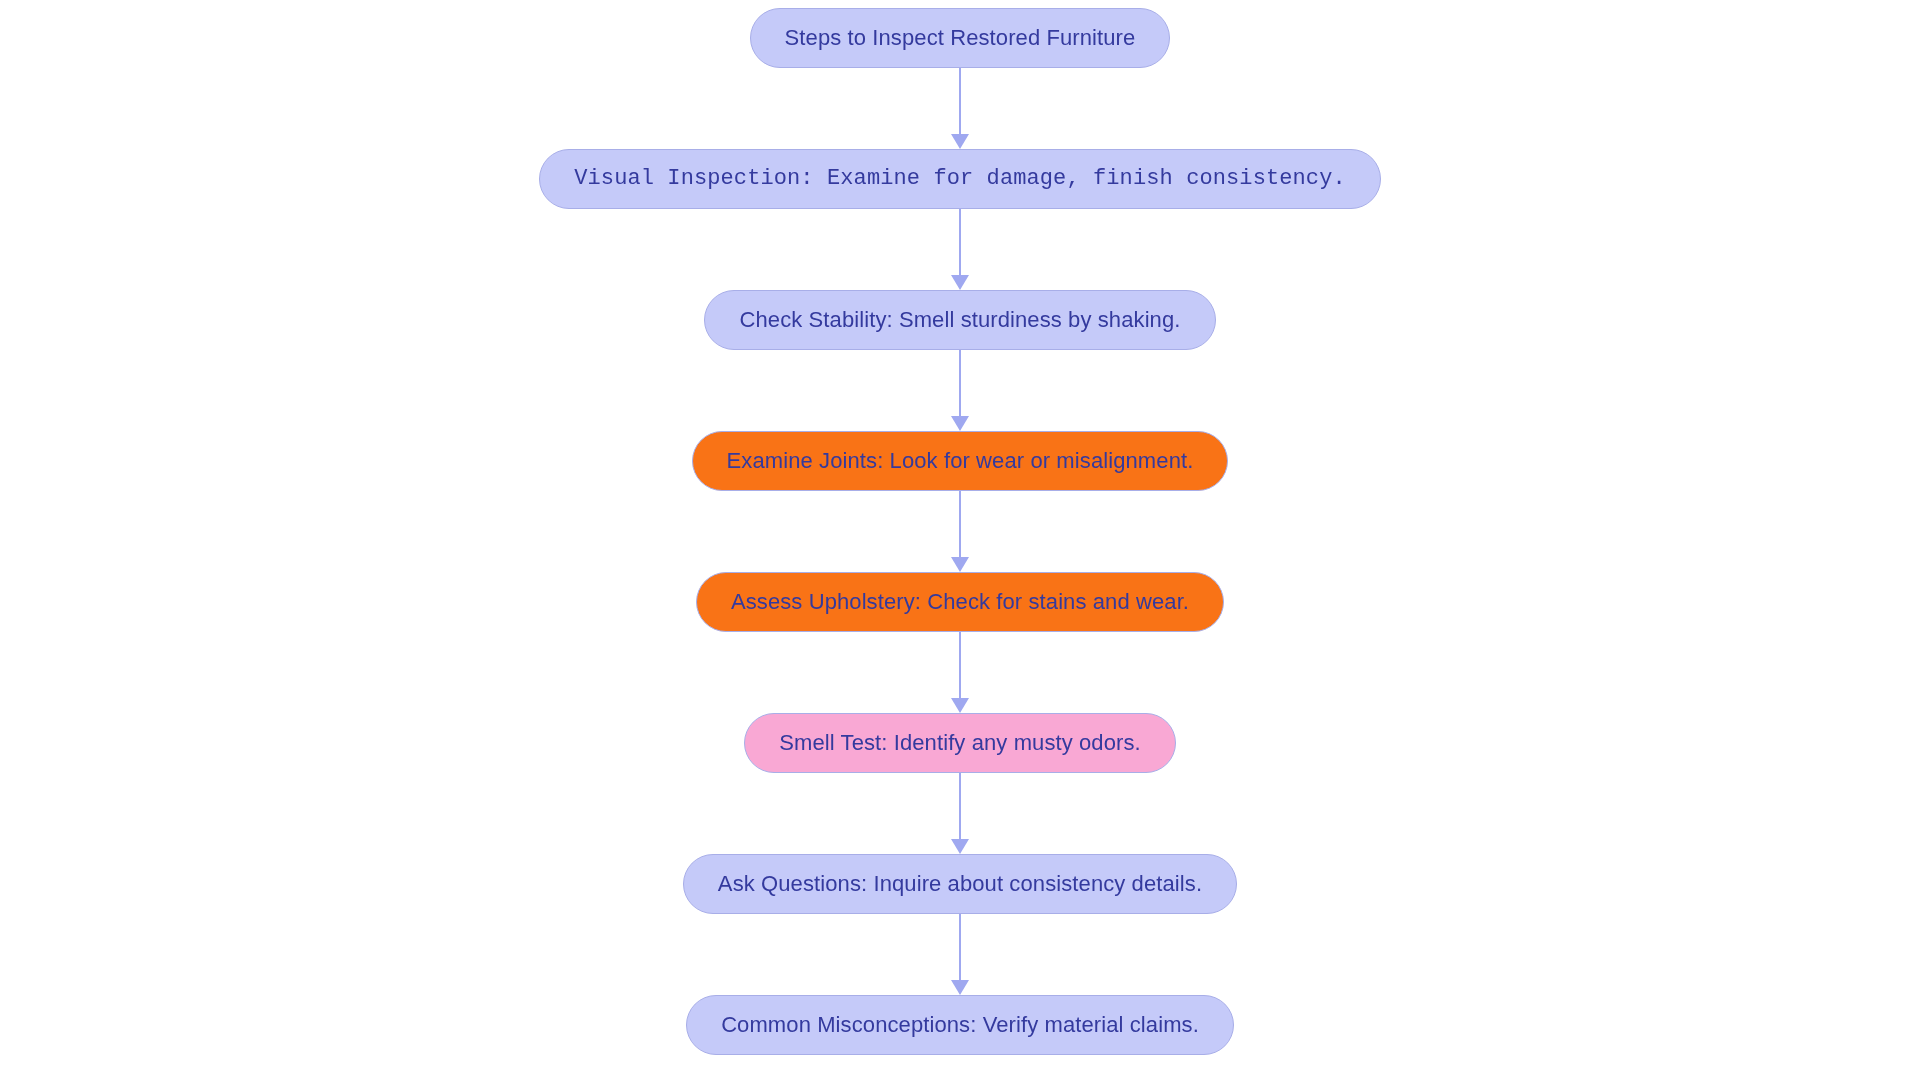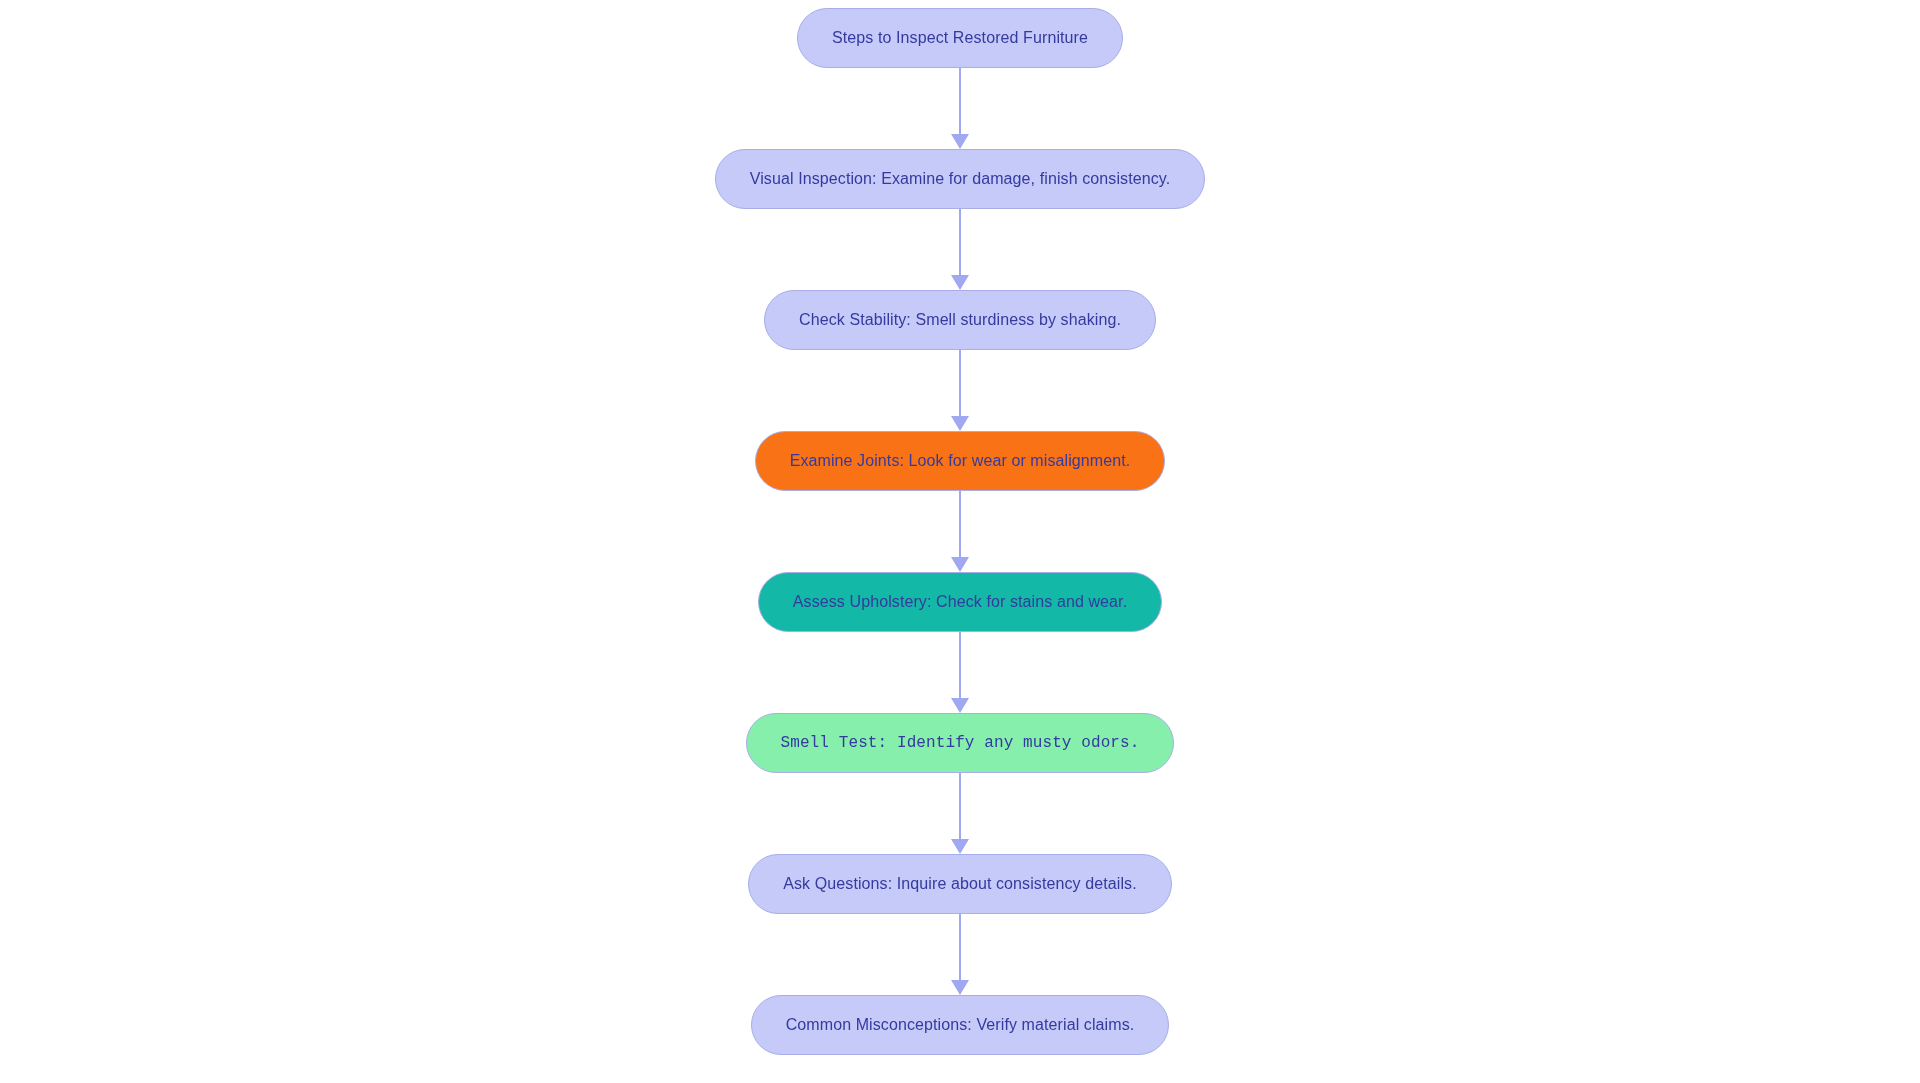--- a/index.html
+++ b/index.html
@@ -36,21 +36,21 @@
   .node {
     box-sizing: border-box;
     height: 60px;
     display: flex;
     align-items: center;
     justify-content: center;
     background: #c5caf9;
     border: 1px solid #a8aee8;
     border-radius: 30px;
     color: #343a9e;
-    font-size: 16px;
+    font-size: 22px;
     font-weight: 400;
     letter-spacing: 0.1px;
     white-space: nowrap;
     padding: 0 34px;
     font-family: "Liberation Sans", sans-serif;
   }
 
   .node-label {
     display: block;
     line-height: 1;
@@ -96,21 +96,21 @@
 
     <div class="node" style="background: rgb(197, 202, 249); border-color: rgb(168, 174, 232); color: rgb(52, 58, 158);">
       <span class="node-label">Steps to Inspect Restored Furniture</span>
     </div>
 
     <div class="connector">
       <div class="stem" style="background: rgb(159, 168, 240);"></div>
       <div class="head" style="border-top-color: rgb(159, 168, 240);"></div>
     </div>
 
-    <div class="node" style="background: rgb(197, 202, 249); border-color: rgb(168, 174, 232); color: rgb(52, 58, 158);">
+    <div class="node" style="background: rgb(197, 202, 249); border-color: rgb(168, 174, 232); color: rgb(52, 58, 158); font-family: Liberation Mono, monospace;">
       <span class="node-label">Visual Inspection: Examine for damage, finish consistency.</span>
     </div>
 
     <div class="connector">
       <div class="stem" style="background: rgb(159, 168, 240);"></div>
       <div class="head" style="border-top-color: rgb(159, 168, 240);"></div>
     </div>
 
     <div class="node" style="background: rgb(197, 202, 249); border-color: rgb(168, 174, 232); color: rgb(52, 58, 158);">
       <span class="node-label">Check Stability: Smell sturdiness by shaking.</span>
@@ -123,30 +123,30 @@
 
     <div class="node" style="background: #f97316; border-color: rgb(168, 174, 232); color: rgb(52, 58, 158);">
       <span class="node-label">Examine Joints: Look for wear or misalignment.</span>
     </div>
 
     <div class="connector">
       <div class="stem" style="background: rgb(159, 168, 240);"></div>
       <div class="head" style="border-top-color: rgb(159, 168, 240);"></div>
     </div>
 
-    <div class="node" style="background: #14b8a6; border-color: rgb(168, 174, 232); color: rgb(52, 58, 158); text-align: center;">
+    <div class="node" style="background: #f97316; border-color: rgb(168, 174, 232); color: rgb(52, 58, 158); text-align: center;">
       <span class="node-label">Assess Upholstery: Check for stains and wear.</span>
     </div>
 
     <div class="connector">
       <div class="stem" style="background: rgb(159, 168, 240);"></div>
       <div class="head" style="border-top-color: rgb(159, 168, 240);"></div>
     </div>
 
-    <div class="node" style="background: #86efac; border-color: rgb(168, 174, 232); color: rgb(52, 58, 158); font-family: Liberation Mono, monospace;">
+    <div class="node" style="background: #f9a8d4; border-color: rgb(168, 174, 232); color: rgb(52, 58, 158);">
       <span class="node-label">Smell Test: Identify any musty odors.</span>
     </div>
 
     <div class="connector">
       <div class="stem" style="background: rgb(159, 168, 240);"></div>
       <div class="head" style="border-top-color: rgb(159, 168, 240);"></div>
     </div>
 
     <div class="node" style="background: rgb(197, 202, 249); border-color: rgb(168, 174, 232); color: rgb(52, 58, 158);">
       <span class="node-label">Ask Questions: Inquire about consistency details.</span>

